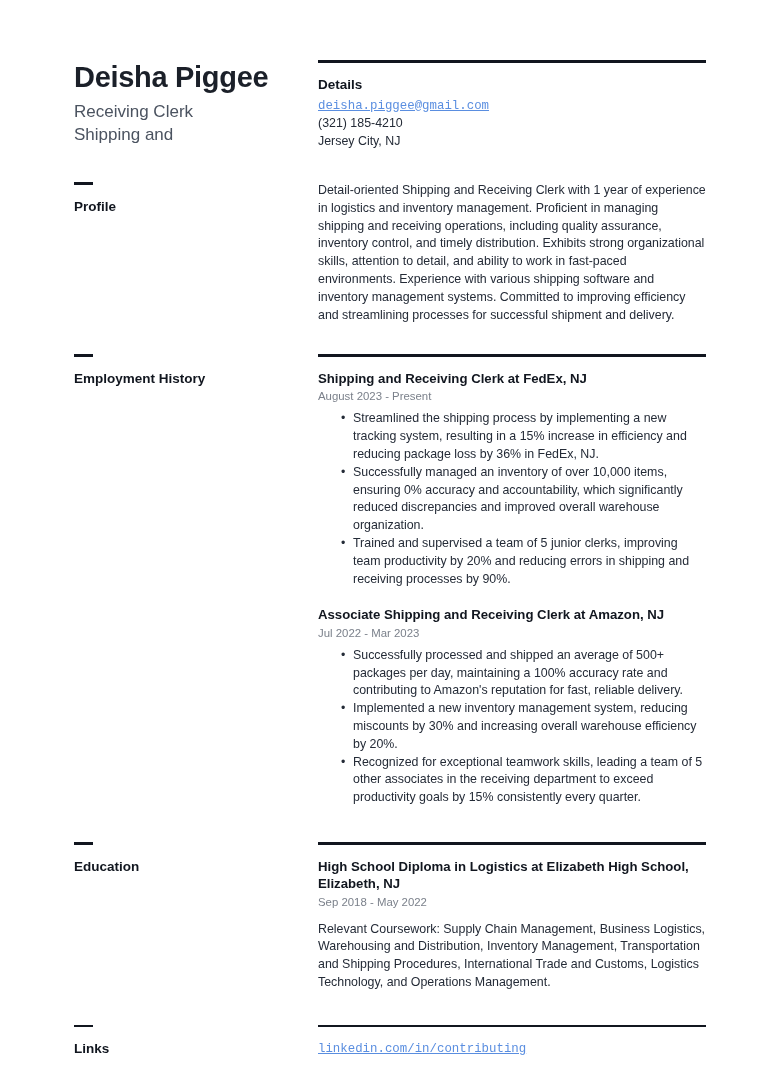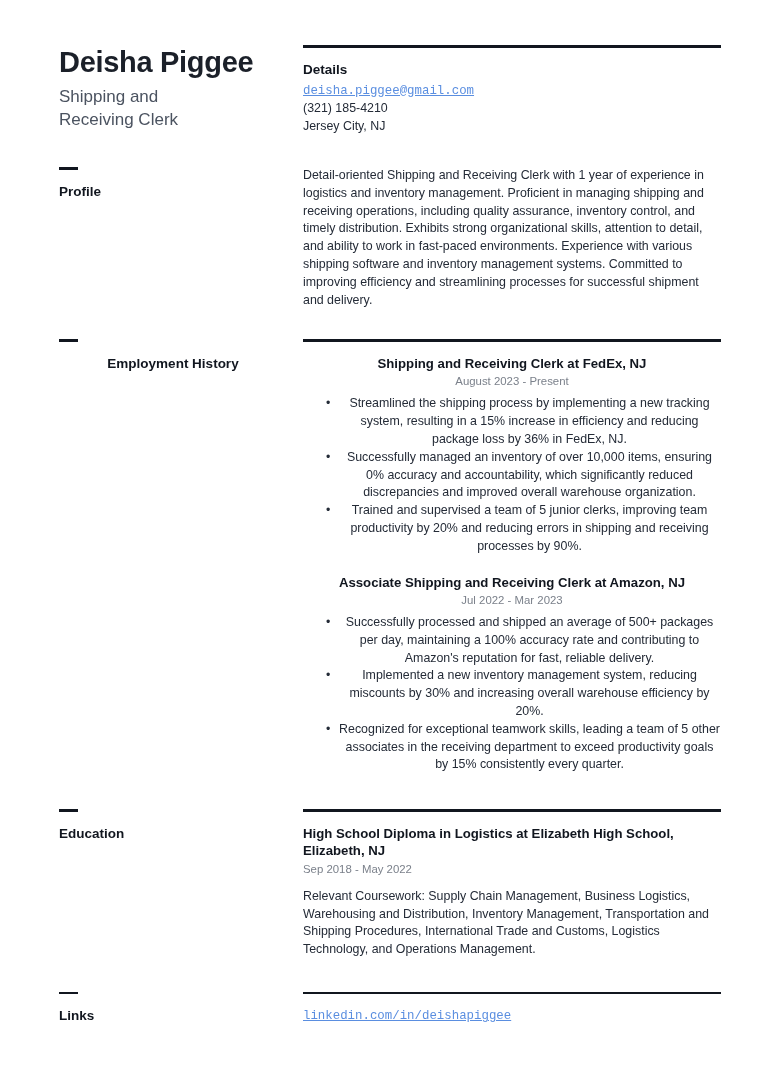--- a/index.html
+++ b/index.html
@@ -14,21 +14,21 @@
     font-family: "Liberation Sans", sans-serif;
     color: #242b37;
     -webkit-font-smoothing: antialiased;
     overflow: hidden;
   }
   .page {
     position: relative;
     width: 768px;
     height: 1044px;
     background: #ffffff;
-    padding: 1px;
+    padding: 16px;
   }
 
   
   .row {
     display: flex;
     align-items: flex-start;
     padding-left: 58px;
     padding-right: 46px;
   }
   .col-left {
@@ -139,35 +139,35 @@
     content: "•";
     position: absolute;
     left: -2px;
     top: 0;
     color: #242b37;
   }
   .edu-extra { margin-top: 11px; }
 
   
   .sec-profile { margin-top: 32px; }
-  .sec-employment { margin-top: 30px; text-align: center; }
+  .sec-employment { margin-top: 30px; }
   .sec-education { margin-top: 35px; }
   .sec-links { margin-top: 33px; }
 </style>
 </head>
 <body>
 
 <div class="page">
 
   <div class="row header-row">
     <div class="col-left">
       <h1 class="name">Deisha Piggee</h1>
       <div class="job-title">
+        <div>Receiving Clerk</div>
         <div>Shipping and</div>
-        <div>Receiving Clerk</div>
       </div>
     </div>
     <div class="col-right">
       <div class="rule"></div>
       <div class="details-title">Details</div>
       <div class="detail-line"><a class="link">deisha.piggee@gmail.com</a></div>
       <div class="detail-line">(321) 185-4210</div>
       <div class="detail-line">Jersey City, NJ</div>
     </div>
   </div>
@@ -228,18 +228,18 @@
   </div>
 
   <div class="row sec-links">
     <div class="col-left">
       <div class="dash"></div>
       <div class="section-label">Links</div>
     </div>
     <div class="col-right">
       <div class="rule"></div>
       <div class="detail-line">
-        <a class="link">linkedin.com/in/deishapiggee</a>
+        <a class="link">linkedin.com/in/contributing</a>
       </div>
     </div>
   </div>
 
 </div>
 
 </body></html>

